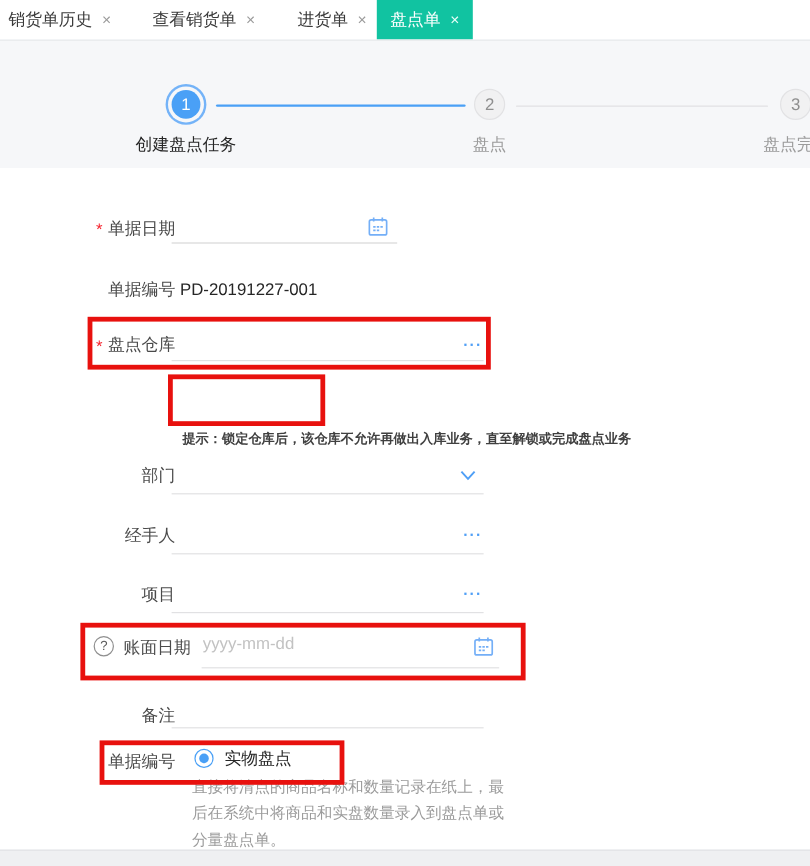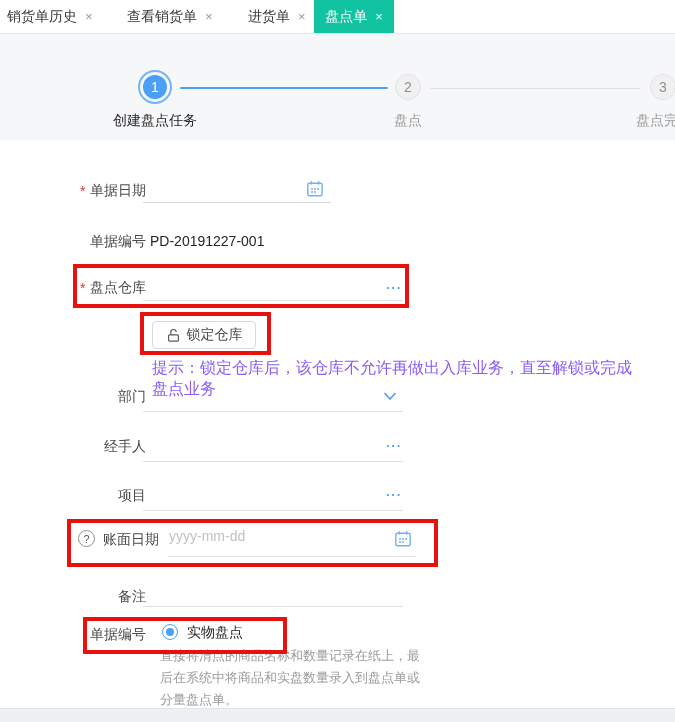--- a/index.html
+++ b/index.html
@@ -45,21 +45,21 @@
   .field-input { position:absolute; border:none; outline:none; background:transparent;
                  font-size:14px; color:#262626; font-family:"Liberation Sans", sans-serif; }
   .field-input::placeholder { color:#c2c2c2; }
   .icon-btn { position:absolute; cursor:pointer; line-height:0; }
 
   .lock-btn { position:absolute; left:152px; top:321px; width:104px; height:28px;
               background:#fff; border:1px solid #d9d9d9; border-radius:4px;
               display:flex; align-items:center; justify-content:center; gap:6px;
               font-size:14px; color:#4a4a4a; cursor:pointer; }
   .tip-text { position:absolute; left:152px; top:358px; width:480px;
-              font-size:16px; color:#8b5cf6; }
+              font-size:11px; color:#404040;font-weight:bold; }
 
   .help-circle { position:absolute; left:78px; top:530px; width:17px; height:17px;
                  border:1px solid #8f8f8f; border-radius:50%; color:#595959;
                  font-size:11px; display:flex; align-items:center; justify-content:center;
                  cursor:pointer; }
   .book-label { position:absolute; left:103px; top:531px; font-size:14px; color:#4a4a4a; }
 
   .radio-outer { position:absolute; left:162px; top:624px; width:16px; height:16px;
                  border:1px solid #4aa0f6; border-radius:50%; background:#fff;
                  display:flex; align-items:center; justify-content:center; cursor:pointer; }
@@ -137,29 +137,20 @@
 
   <div class="flabel" style="top:233px;">单据编号</div>
   <div class="fvalue" style="left:150px; top:233px;">PD-20191227-001</div>
 
   <span class="req-star" style="left:80px; top:280px;">*</span>
   <div class="flabel" style="top:279px;">盘点仓库</div>
   <div class="field-input" style="left:150px; top:278px; width:225px; height:18px;"></div>
   <span class="more-dots" style="left:386px; top:280px;">···</span>
   <div class="fline" style="left:143px; top:300px; width:260px;"></div>
 
-  <div class="lock-btn">
-    <span class="icon-btn" style="position:static;">
-      <svg width="15" height="15" viewBox="0 0 15 15" fill="none" stroke="#5a5a5a" stroke-width="1.2">
-        <rect x="2.6" y="6.8" width="9.8" height="6.4" rx="1"></rect>
-        <path d="M4.8 6.8 V4.4 A2.7 2.7 0 0 1 10.2 4.0"></path>
-      </svg>
-    </span>
-    <span>锁定仓库</span>
-  </div>
   <div class="tip-text">提示：锁定仓库后，该仓库不允许再做出入库业务，直至解锁或完成盘点业务</div>
 
   <div class="flabel" style="top:388px;">部门</div>
   <div class="field-input" style="left:150px; top:387px; width:225px; height:18px;"></div>
   <span class="icon-btn" style="left:382px; top:390px;">
     <svg width="16" height="12" viewBox="0 0 16 12" fill="none" stroke="#4f9ff6" stroke-width="1.6">
       <polyline points="2.5,3 8,9 13.5,3"></polyline>
     </svg>
   </span>
   <div class="fline" style="left:143px; top:411px; width:260px;"></div>

